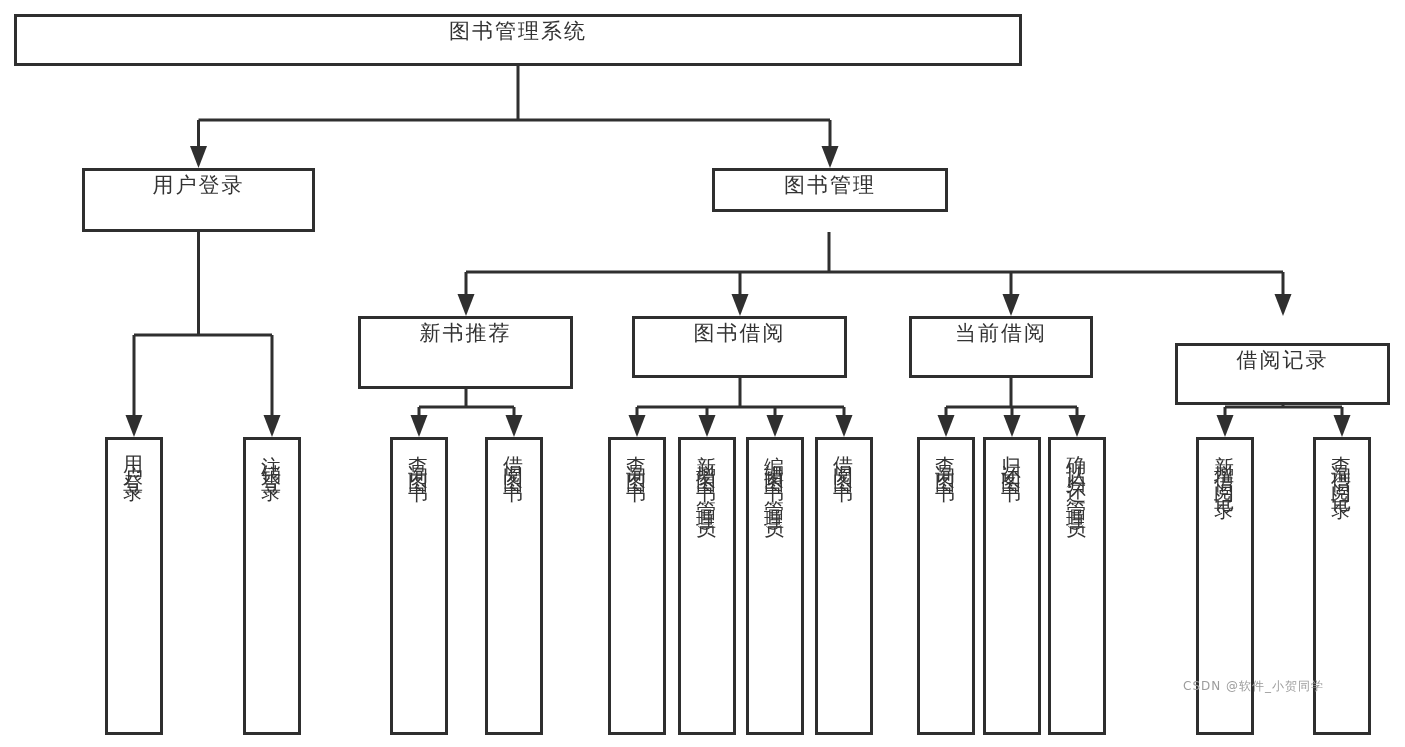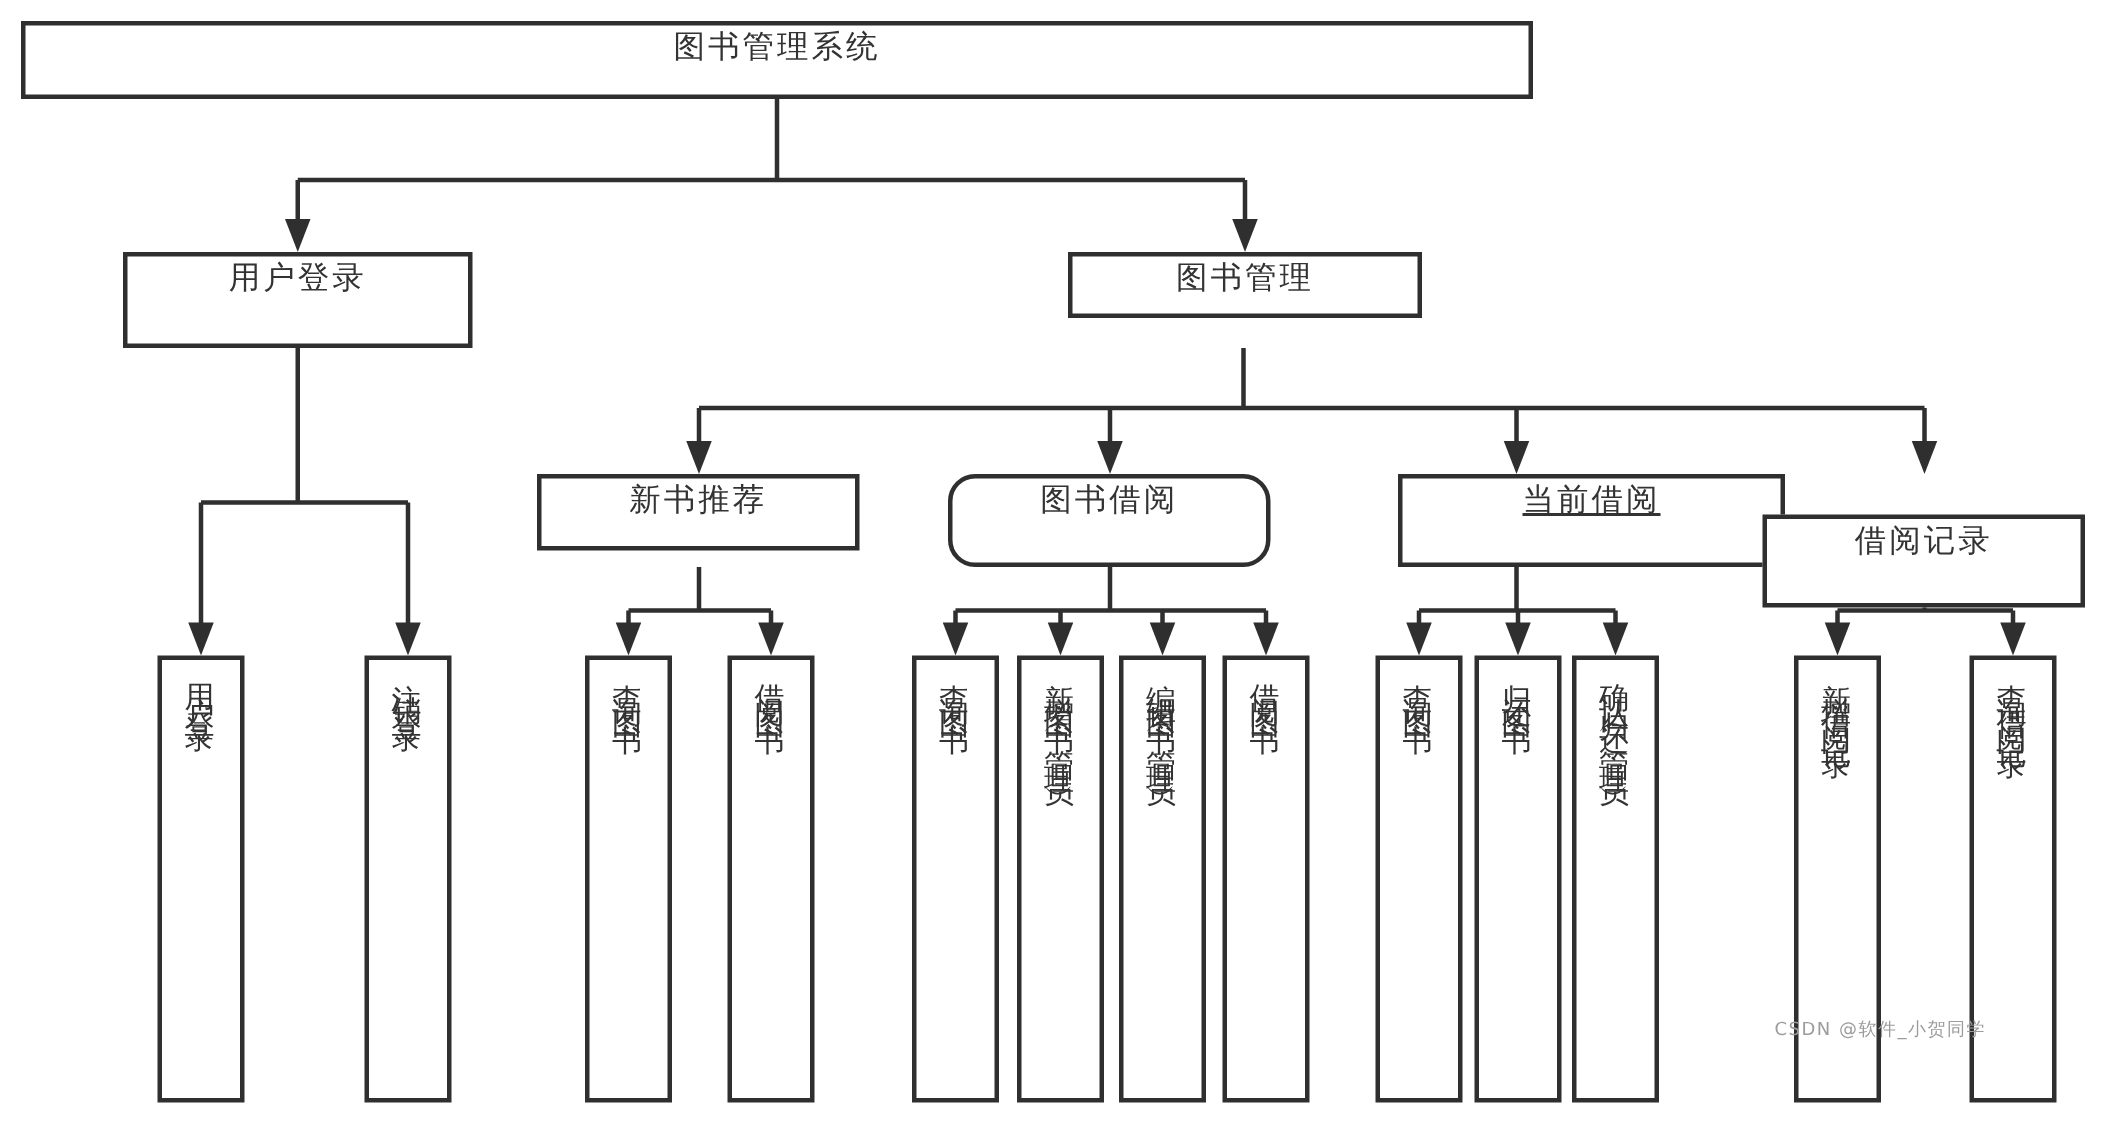--- a/index.html
+++ b/index.html
@@ -94,27 +94,27 @@
     <span>图书管理系统</span>
   </div>
 
   <div class="node hnode" style="left:82px; top:168px; width:233px; height:64px;">
     <span>用户登录</span>
   </div>
   <div class="node hnode" style="left:712px; top:168px; width:236px; height:44px;">
     <span>图书管理</span>
   </div>
 
-  <div class="node hnode" style="left:358px; top:316px; width:215px; height:51px;">
+  <div class="node hnode" style="left:358px; top:316px; width:215px; height:73px;">
     <span>新书推荐</span>
   </div>
-  <div class="node hnode" style="left:632px; top:316px; width:215px; height:62px;border-radius:18px;">
+  <div class="node hnode" style="left:632px; top:316px; width:215px; height:62px;">
     <span>图书借阅</span>
   </div>
-  <div class="node hnode" style="left:932px; top:316px; width:258px; height:62px;text-decoration:underline;">
+  <div class="node hnode" style="left:909px; top:316px; width:184px; height:62px;">
     <span>当前借阅</span>
   </div>
   <div class="node hnode" style="left:1175px; top:316px; width:215px; height:62px;margin-top:27px;">
     <span>借阅记录</span>
   </div>
 
   <div class="node vnode" style="left:105px; top:437px;">
     <span>用户登录</span>
   </div>
   <div class="node vnode" style="left:243px; top:437px;">

